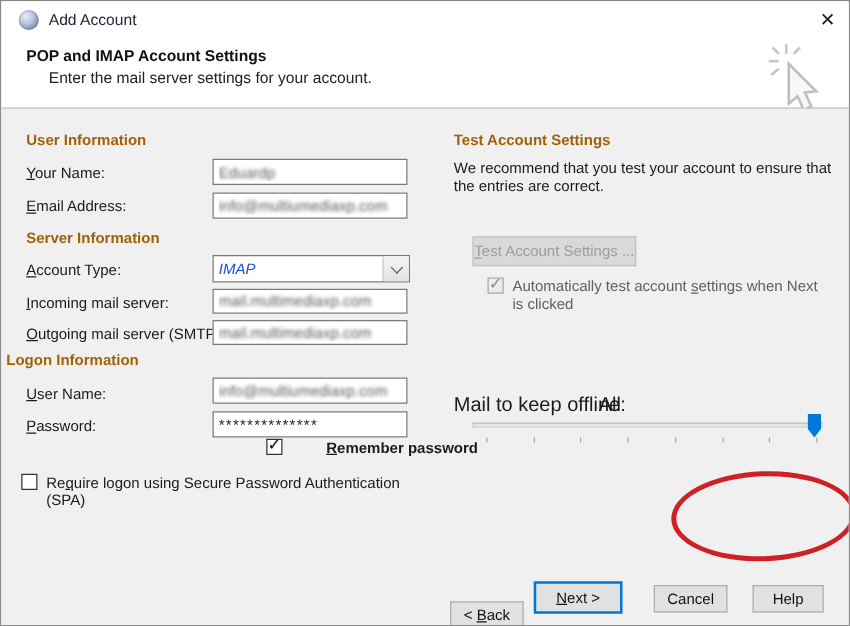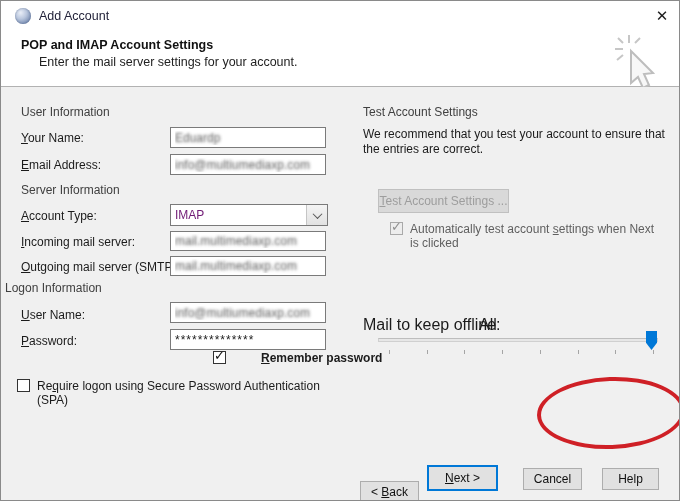--- a/index.html
+++ b/index.html
@@ -16,29 +16,29 @@
 
   
   .header{position:absolute;left:0;top:30px;width:100%;height:55px;background:#ffffff;border-bottom:1px solid #b2b2b2;}
   .header-title{position:absolute;left:20px;top:7px;font-size:12.5px;font-weight:bold;color:#111;}
   .header-sub{position:absolute;left:38px;top:24px;font-size:12.5px;color:#222;}
   .cursor-watermark{position:absolute;left:608px;top:2px;}
 
   
   .body-area{position:absolute;left:0;top:86px;width:100%;height:413px;background:#f0f0f0;}
 
-  .section-heading{position:absolute;font-size:12px;font-weight:normal;color:#404040;white-space:nowrap;}
+  .section-heading{position:absolute;font-size:12px;font-weight:bold;color:#a16207;white-space:nowrap;}
   .field-label{position:absolute;font-size:12px;color:#1b1b1b;white-space:nowrap;}
   .tb{position:absolute;box-sizing:border-box;border:1px solid #7a7a7a;background:#fff;font-family:"Liberation Sans","DejaVu Sans",sans-serif;
       font-size:12px;color:#222;padding:1px 4px;}
   .redacted{color:transparent;text-shadow:0 0 3px rgba(70,70,70,0.9);}
 
   
   .select{position:absolute;box-sizing:border-box;border:1px solid #7a7a7a;background:#fff;display:flex;align-items:center;cursor:default;}
-  .select .sel-value{flex:1;font-size:12px;padding-left:4px;color:#701a75;}
+  .select .sel-value{flex:1;font-size:12px;padding-left:4px;color:#1d4ed8;font-style:italic;}
   .select .sel-arrow{width:20px;height:100%;border-left:1px solid #c5c5c5;background:linear-gradient(#f4f4f4,#e2e2e2);
       display:flex;align-items:center;justify-content:center;}
   .chev{width:6px;height:6px;border-right:1.6px solid #555;border-bottom:1.6px solid #555;transform:rotate(45deg) translate(-1px,-1px);}
 
   
   .cb{display:inline-block;width:13px;height:13px;box-sizing:border-box;border:1px solid #333;background:#fff;
       position:relative;vertical-align:middle;flex:0 0 13px;}
   .cb .check{position:absolute;left:0px;top:-3px;font-size:13px;font-weight:bold;color:#111;line-height:13px;}
   .cb.disabled{border-color:#a9a9a9;background:#ededed;}
   .cb.disabled .check{color:#8f8f8f;}

